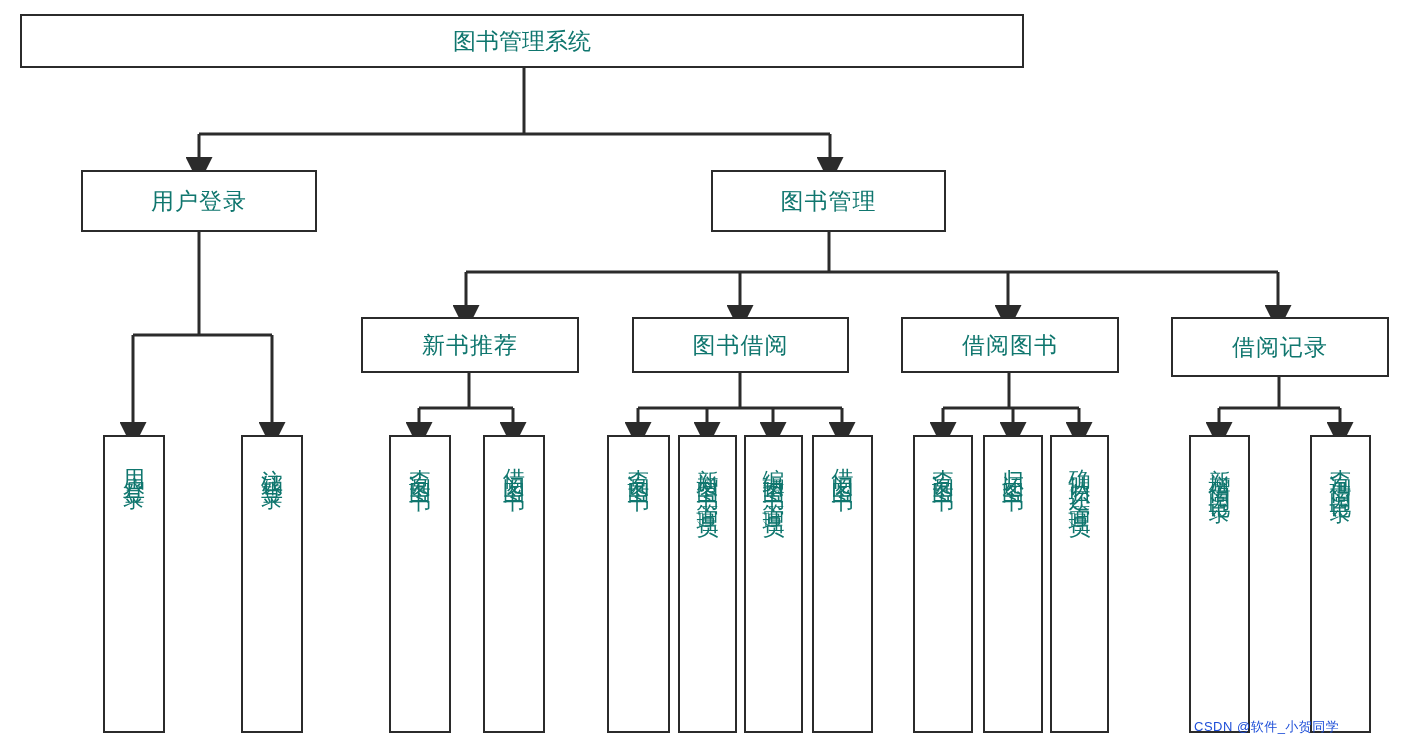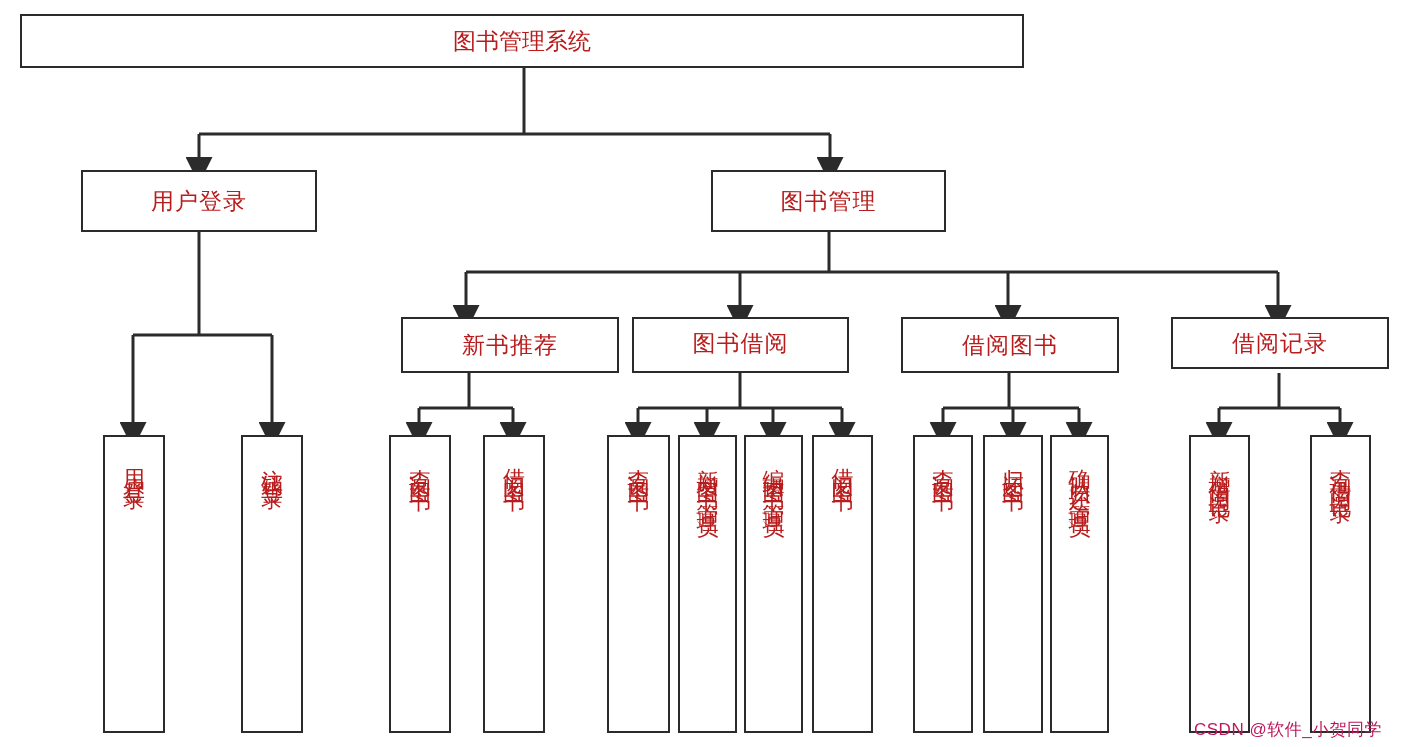--- a/index.html
+++ b/index.html
@@ -28,21 +28,21 @@
   }
   .node {
     position: absolute;
     box-sizing: border-box;
     border: 2.5px solid #2b2b2b;
     background: #ffffff;
     display: flex;
     align-items: center;
     justify-content: center;
     text-align: center;
-    color: #b91c1c;
+    color: #0f766e;
     line-height: 1.0;
   }
   .node.horiz {
     font-size: 23px;
     letter-spacing: 1px;
   }
   .node.root {
     font-size: 23px;
   }
   
@@ -54,22 +54,22 @@
   .node.vert .vlabel {
     writing-mode: vertical-rl;
     text-orientation: upright;
     font-size: 22px;
     letter-spacing: 7px;
     line-height: 1;
     white-space: nowrap;
   }
   .watermark {
     position: absolute;
-    font-size: 17px;
-    color: #be185d;
+    font-size: 13px;
+    color: #1d4ed8;
     white-space: nowrap;
     letter-spacing: 0.5px;
   }
 </style>
 </head>
 <body>
 
 <div id="canvas">
 
   <svg class="edges" viewBox="0 0 1405 747">
@@ -126,30 +126,30 @@
     <span>图书管理系统</span>
   </div>
 
   <div class="node horiz" style="left:81px; top:170px; width:236px; height:62px;">
     <span>用户登录</span>
   </div>
   <div class="node horiz" style="left:711px; top:170px; width:235px; height:62px;align-items:center;">
     <span>图书管理</span>
   </div>
 
-  <div class="node horiz" style="left:361px; top:317px; width:218px; height:56px;margin-left:40px;">
+  <div class="node horiz" style="left:361px; top:317px; width:218px; height:56px;">
     <span>新书推荐</span>
   </div>
-  <div class="node horiz" style="left:632px; top:317px; width:217px; height:56px;font-family:Liberation Mono, monospace;">
+  <div class="node horiz" style="left:632px; top:317px; width:217px; height:56px;">
     <span>图书借阅</span>
   </div>
   <div class="node horiz" style="left:901px; top:317px; width:218px; height:56px;">
     <span>借阅图书</span>
   </div>
-  <div class="node horiz" style="left:1171px; top:317px; width:218px; height:52px;">
+  <div class="node horiz" style="left:1171px; top:317px; width:218px; height:60px;">
     <span>借阅记录</span>
   </div>
 
   <div class="node vert" style="left:103px; top:435px; width:62px; height:298px;">
     <span class="vlabel">用户登录</span>
   </div>
   <div class="node vert" style="left:241px; top:435px; width:62px; height:298px;">
     <span class="vlabel">注销登录</span>
   </div>
 

